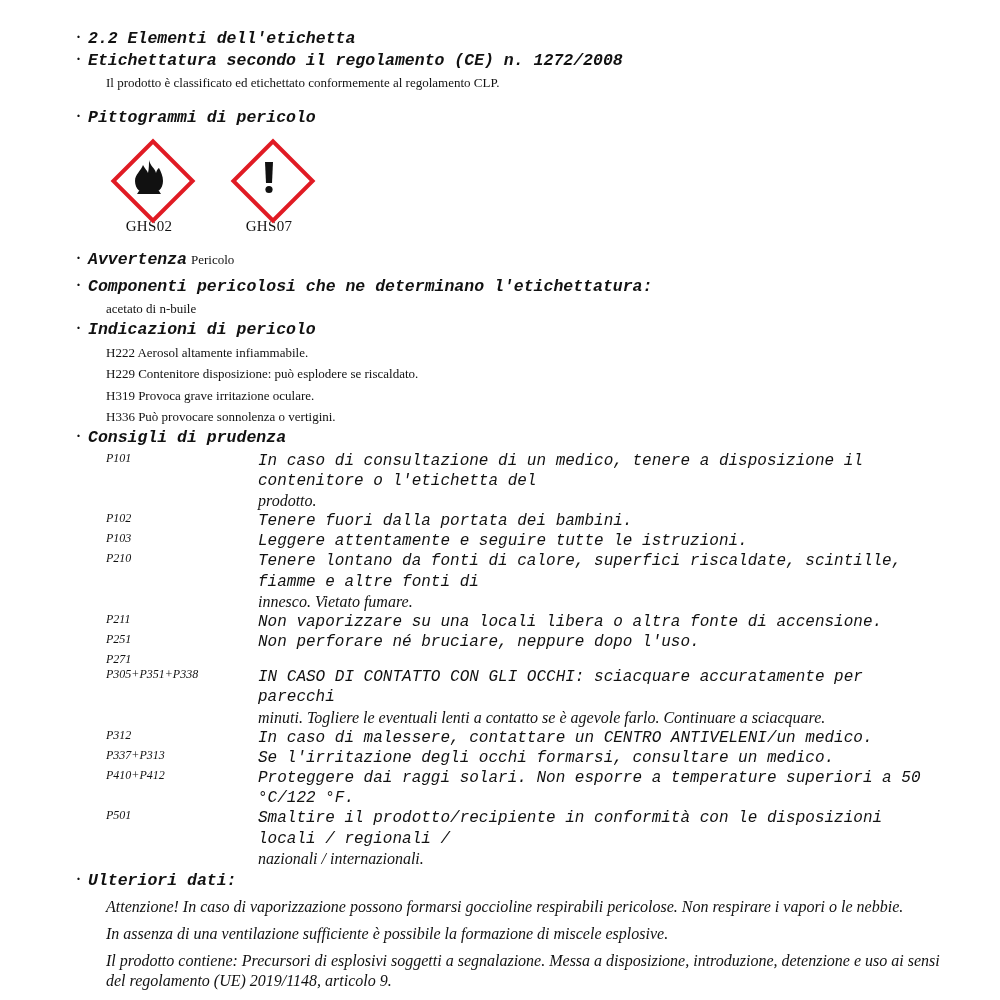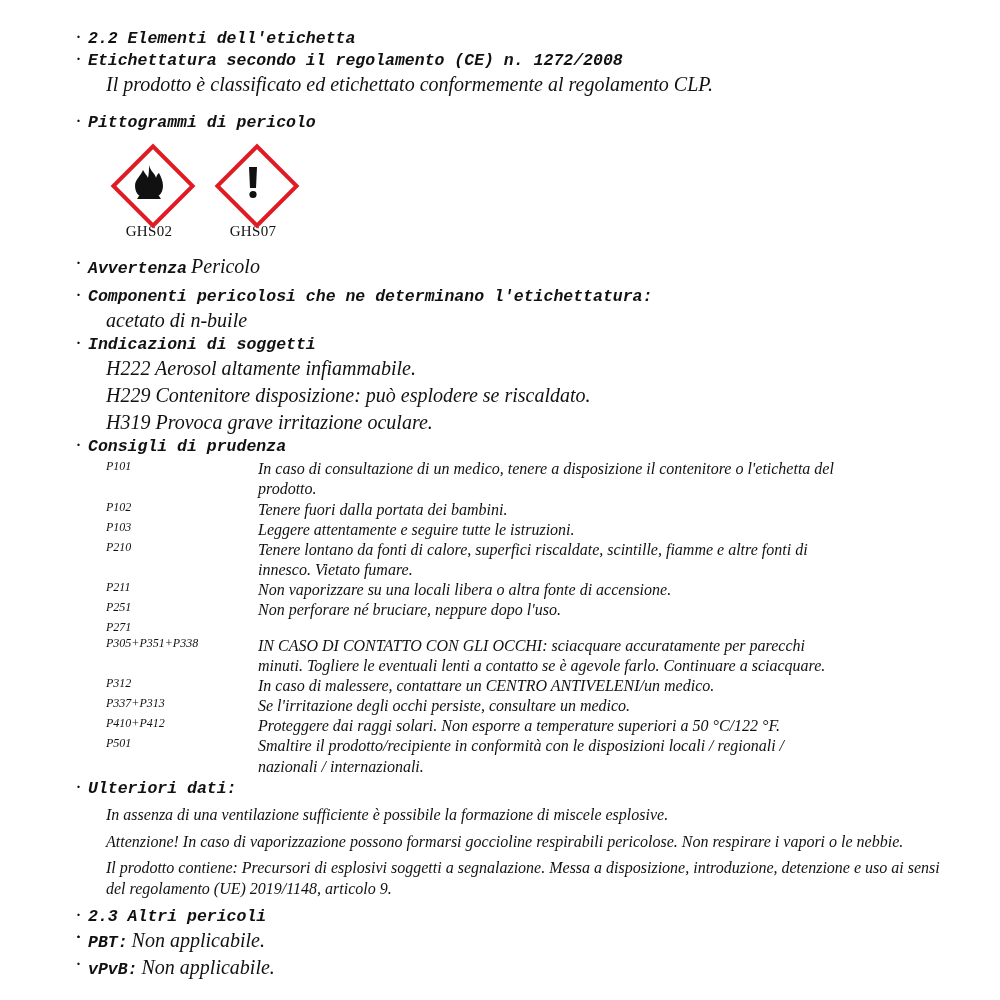--- a/index.html
+++ b/index.html
@@ -34,34 +34,33 @@
     font-weight: bold;
     font-size: 15px;
   }
   .h-bold-it {
     font-weight: bold;
     font-style: italic;
     font-size: 16.5px;
     font-family: Liberation Mono, monospace;
   }
   .it {
-    font-style: italic;
-    font-size: 20px;
+    font-size: 13px;
   }
   .indent-1 { padding-left: 18px; }
   .tight { margin-top: 1px; }
   .gap-s { margin-top: 6px; }
   .gap-m { margin-top: 14px; }
 
   
   .picto-area {
     margin-top: 12px;
     padding-left: 18px;
     display: flex;
-    gap: 18px;
+    gap: 34px;
     align-items: center;
   }
   .picto-cell {
     width: 86px;
     display: flex;
     flex-direction: column;
     align-items: center;
   }
   .diamond-wrap {
     width: 74px;
@@ -109,20 +108,21 @@
     flex: 0 0 auto;
     width: 152px;
     font-style: italic;
     font-size: 12px;
     white-space: nowrap;
   }
   .ptext {
     flex: 1 1 auto;
     font-style: italic;
     font-size: 16px;
+    font-family: Liberation Mono, monospace;
   }
   .pcont {
     padding-left: 152px;
     font-style: italic;
     font-size: 16px;
     line-height: 1.26;
   }
   .wide-code { width: 152px; }
   .caps { font-style: italic; }
   .para {
@@ -196,31 +196,34 @@
     <span class="bullet">·</span>
     <span class="h-bold-it">Componenti pericolosi che ne determinano l'etichettatura:</span>
   </div>
 
   <div class="row tight indent-1">
     <span class="it">acetato di n-buile</span>
   </div>
 
   <div class="row tight">
     <span class="bullet">·</span>
-    <span class="h-bold-it">Indicazioni di soggetti</span>
+    <span class="h-bold-it">Indicazioni di pericolo</span>
   </div>
 
   <div class="row tight indent-1">
     <span class="it">H222 Aerosol altamente infiammabile.</span>
   </div>
   <div class="row tight indent-1">
     <span class="it">H229 Contenitore disposizione: può esplodere se riscaldato.</span>
   </div>
   <div class="row tight indent-1">
     <span class="it">H319 Provoca grave irritazione oculare.</span>
+  </div>
+  <div class="row tight indent-1">
+    <span class="it">H336 Può provocare sonnolenza o vertigini.</span>
   </div>
 
   <div class="row tight">
     <span class="bullet">·</span>
     <span class="h-bold-it">Consigli di prudenza</span>
   </div>
 
   <div class="ptable">
 
     <div>
@@ -284,21 +287,21 @@
     <div>
       <div class="prow">
         <div class="pcode">P312</div>
         <div class="ptext">In caso di malessere, contattare un CENTRO ANTIVELENI/un medico.</div>
       </div>
     </div>
 
     <div>
       <div class="prow">
         <div class="pcode">P337+P313</div>
-        <div class="ptext">Se l'irritazione degli occhi persiste, consultare un medico.</div>
+        <div class="ptext">Se l'irritazione degli occhi formarsi, consultare un medico.</div>
       </div>
     </div>
 
     <div>
       <div class="prow">
         <div class="pcode">P410+P412</div>
         <div class="ptext">Proteggere dai raggi solari. Non esporre a temperature superiori a 50 °C/122 °F.</div>
       </div>
     </div>
 
@@ -310,22 +313,22 @@
       <div class="pcont">nazionali / internazionali.</div>
     </div>
 
   </div>
 
   <div class="row tight">
     <span class="bullet">·</span>
     <span class="h-bold-it">Ulteriori dati:</span>
   </div>
 
+  <div class="para gap-s">Attenzione! In caso di vaporizzazione possono formarsi goccioline respirabili pericolose. Non respirare i vapori o le nebbie.</div>
   <div class="para gap-s">In assenza di una ventilazione sufficiente è possibile la formazione di miscele esplosive.</div>
-  <div class="para gap-s">Attenzione! In caso di vaporizzazione possono formarsi goccioline respirabili pericolose. Non respirare i vapori o le nebbie.</div>
   <div class="para gap-s">Il prodotto contiene: Precursori di esplosivi soggetti a segnalazione. Messa a disposizione, introduzione, detenzione e uso ai sensi del regolamento (UE) 2019/1148, articolo 9.</div>
 
   <div class="row gap-s">
     <span class="bullet">·</span>
     <span class="h-bold-it">2.3 Altri pericoli</span>
   </div>
 
   <div class="row tight">
     <span class="bullet">·</span>
   </div>

